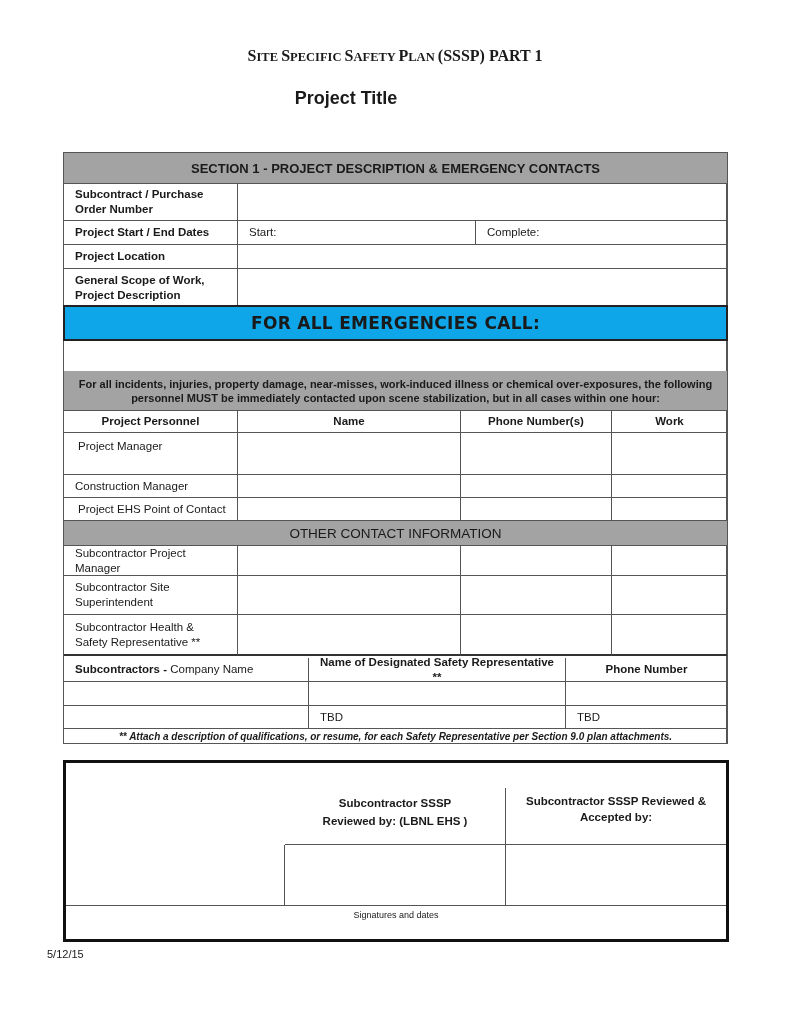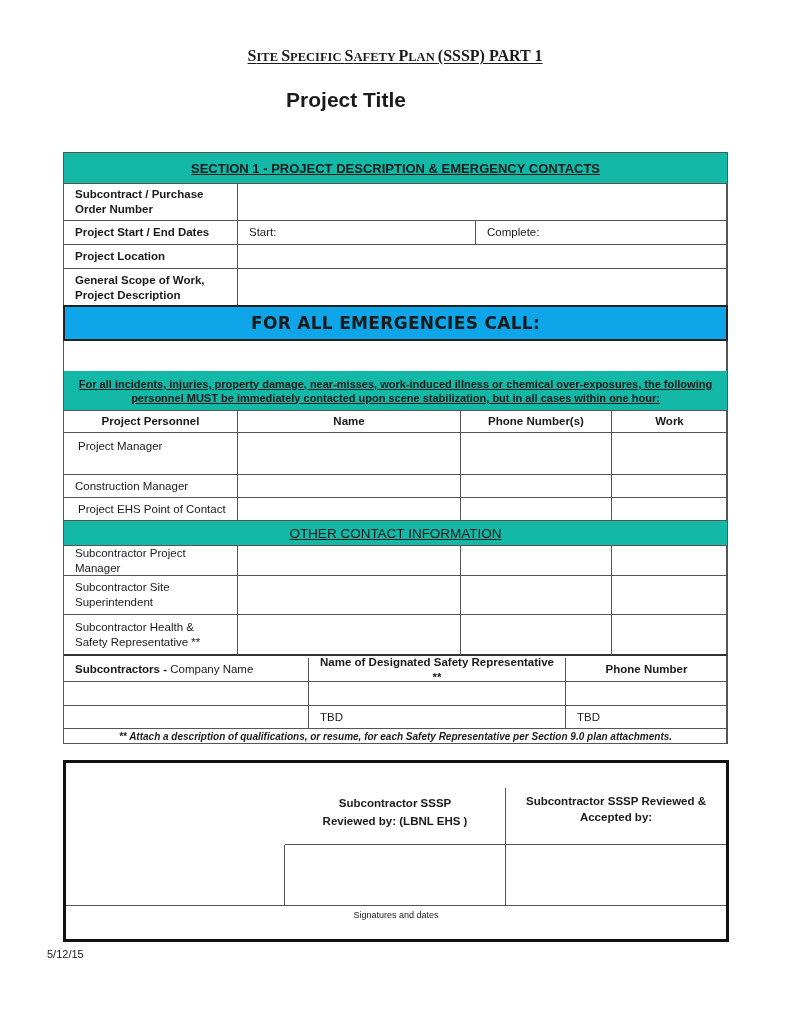--- a/index.html
+++ b/index.html
@@ -3,28 +3,28 @@
 <meta charset="utf-8">
 <style>
   * { box-sizing: border-box; margin: 0; padding: 0; }
   html, body { width: 790px; height: 1022px; background: #ffffff; }
   body { position: relative; font-family: "Liberation Sans", sans-serif; color: #1a1a1a; overflow: hidden; }
 
   .doc-title {
     position: absolute; left: 0; top: 47px; width: 790px; text-align: center;
     font-family: "Liberation Serif", serif; font-weight: bold; font-size: 16px;
   }
-  .doc-title span { text-decoration: underline; text-underline-offset: 2px; }
+  .doc-title span { text-underline-offset: 2px; }
   .doc-title .sc { font-size: 12.5px; }
 
   .project-title {
     position: absolute; left: 0; top: 88px; width: 680px; text-align: center;
-    font-weight: bold; font-size: 21px; padding-left: 12px;
+    font-weight: bold; font-size: 18px; padding-left: 12px;
   }
-  .gray { background: #14b8a6; text-decoration: underline; }
+  .gray { background: #a3a3a3; }
   .cell {
     position: absolute; border-right: 1px solid #555; border-bottom: 1px solid #555;
     font-size: 11.5px; display: flex; align-items: center; padding: 0 11px;
     line-height: 15px;
   }
   .b { font-weight: bold; }
   .center { justify-content: center; text-align: center; }
   .top { align-items: flex-start; padding-top: 6px; }
 
   

